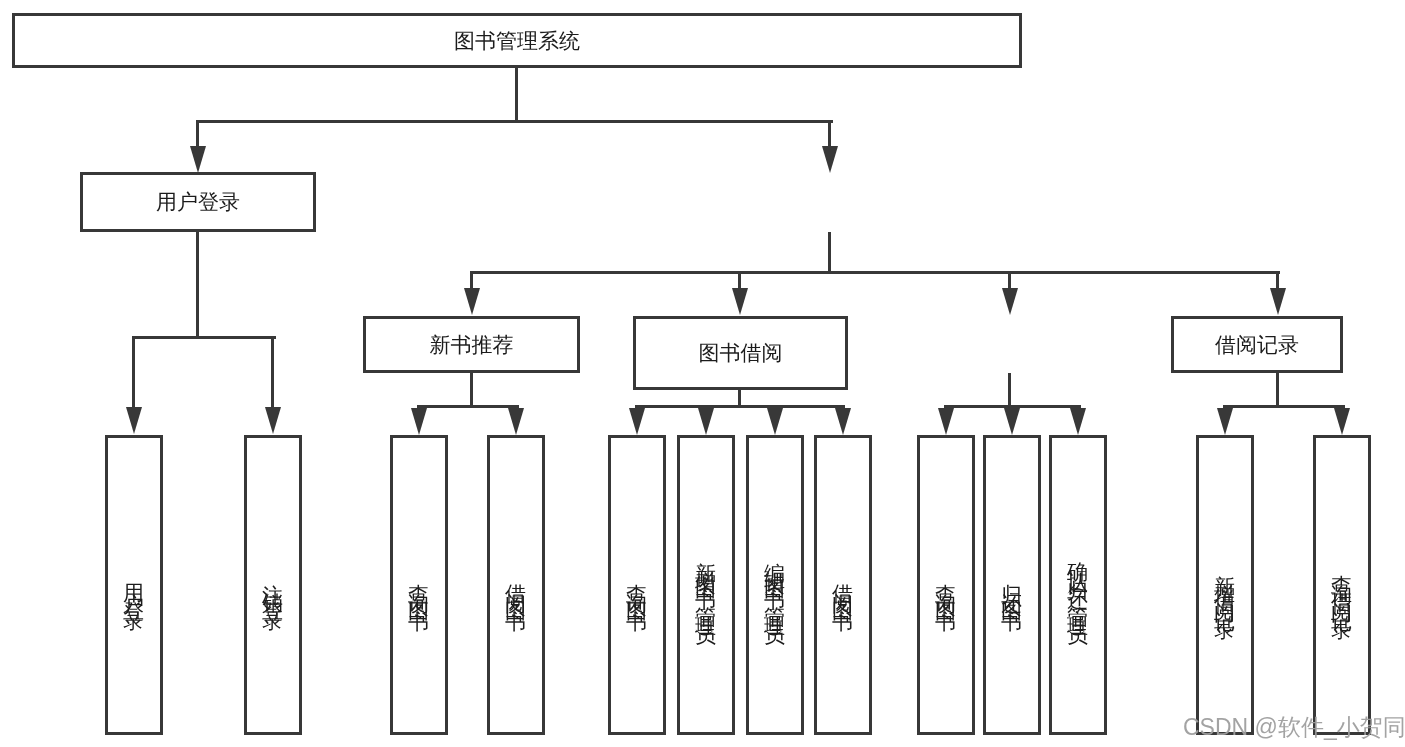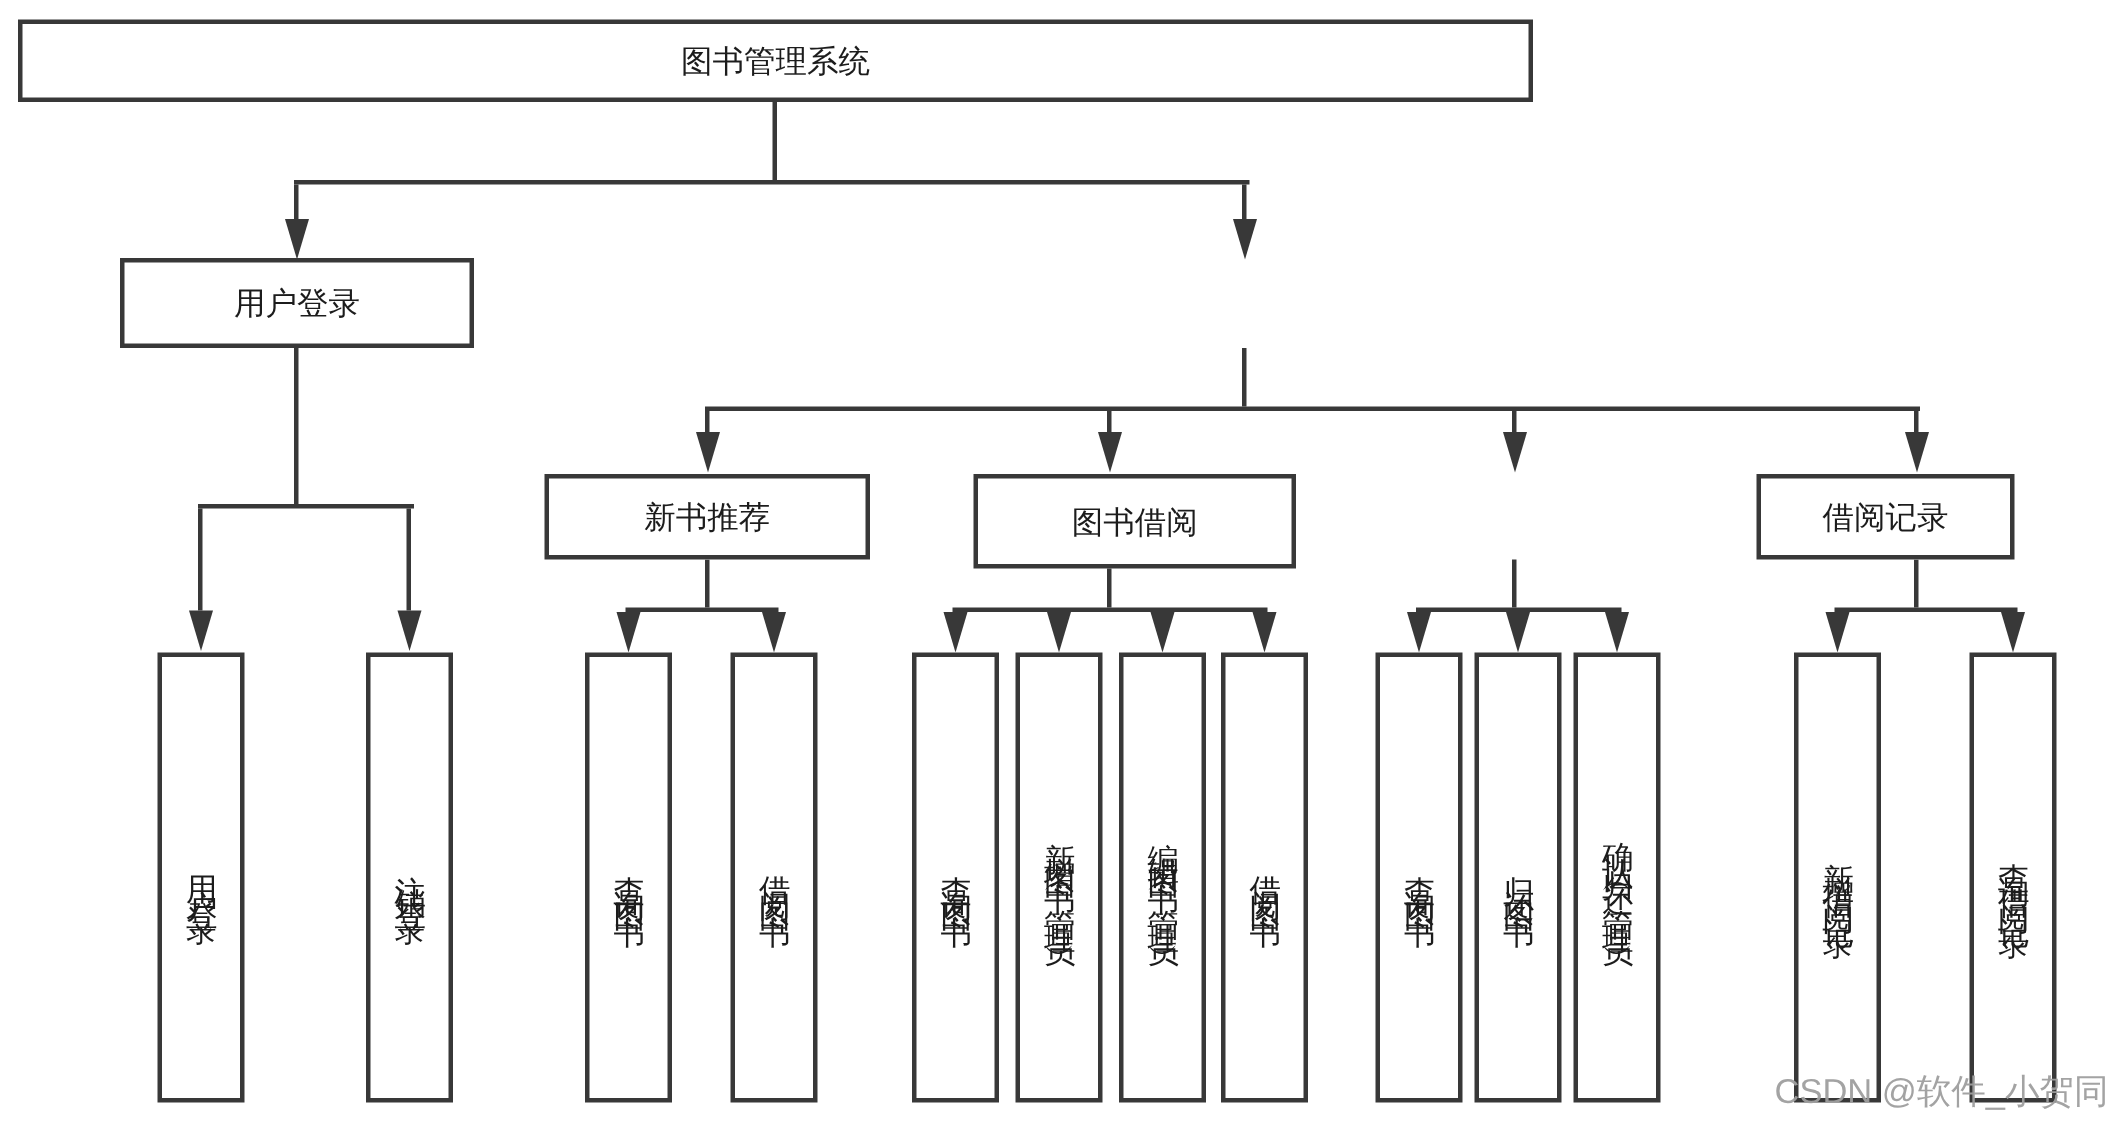--- a/index.html
+++ b/index.html
@@ -64,21 +64,21 @@
     <span>图书管理系统</span>
   </div>
 
   <div class="box" style="left:80px;top:172px;width:236px;height:60px">
     <span>用户登录</span>
   </div>
 
   <div class="box" style="left:363px;top:316px;width:217px;height:57px">
     <span>新书推荐</span>
   </div>
-  <div class="box" style="left:649px;top:316px;width:215px;height:63px">
+  <div class="box" style="left:633px;top:316px;width:215px;height:74px">
     <span>图书借阅</span>
   </div>
   <div class="box" style="left:1171px;top:316px;width:172px;height:57px">
     <span>借阅记录</span>
   </div>
 
   <div class="vbox" style="left:105px">
     <span class="vtext">用户登录</span>
   </div>
   <div class="vbox" style="left:244px">

